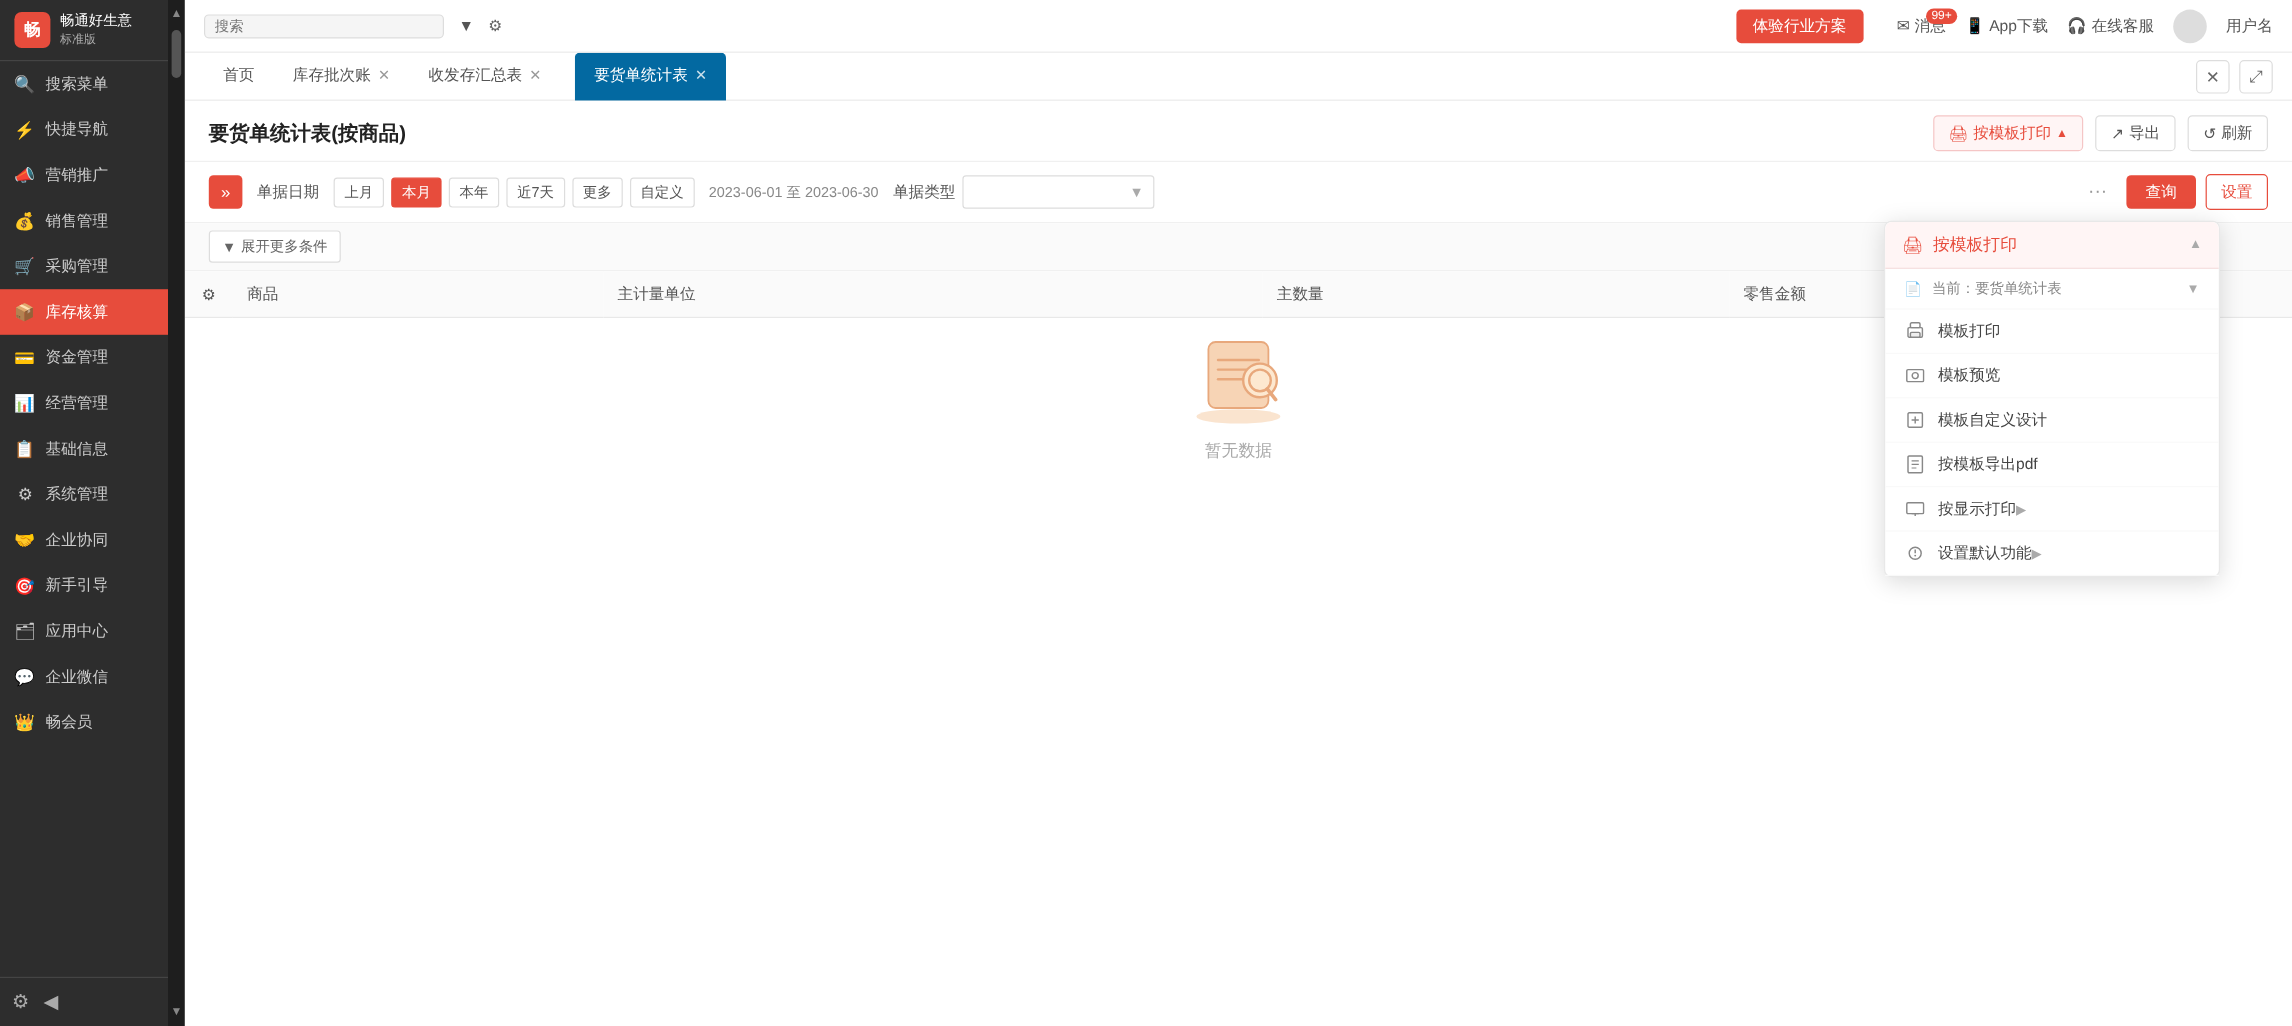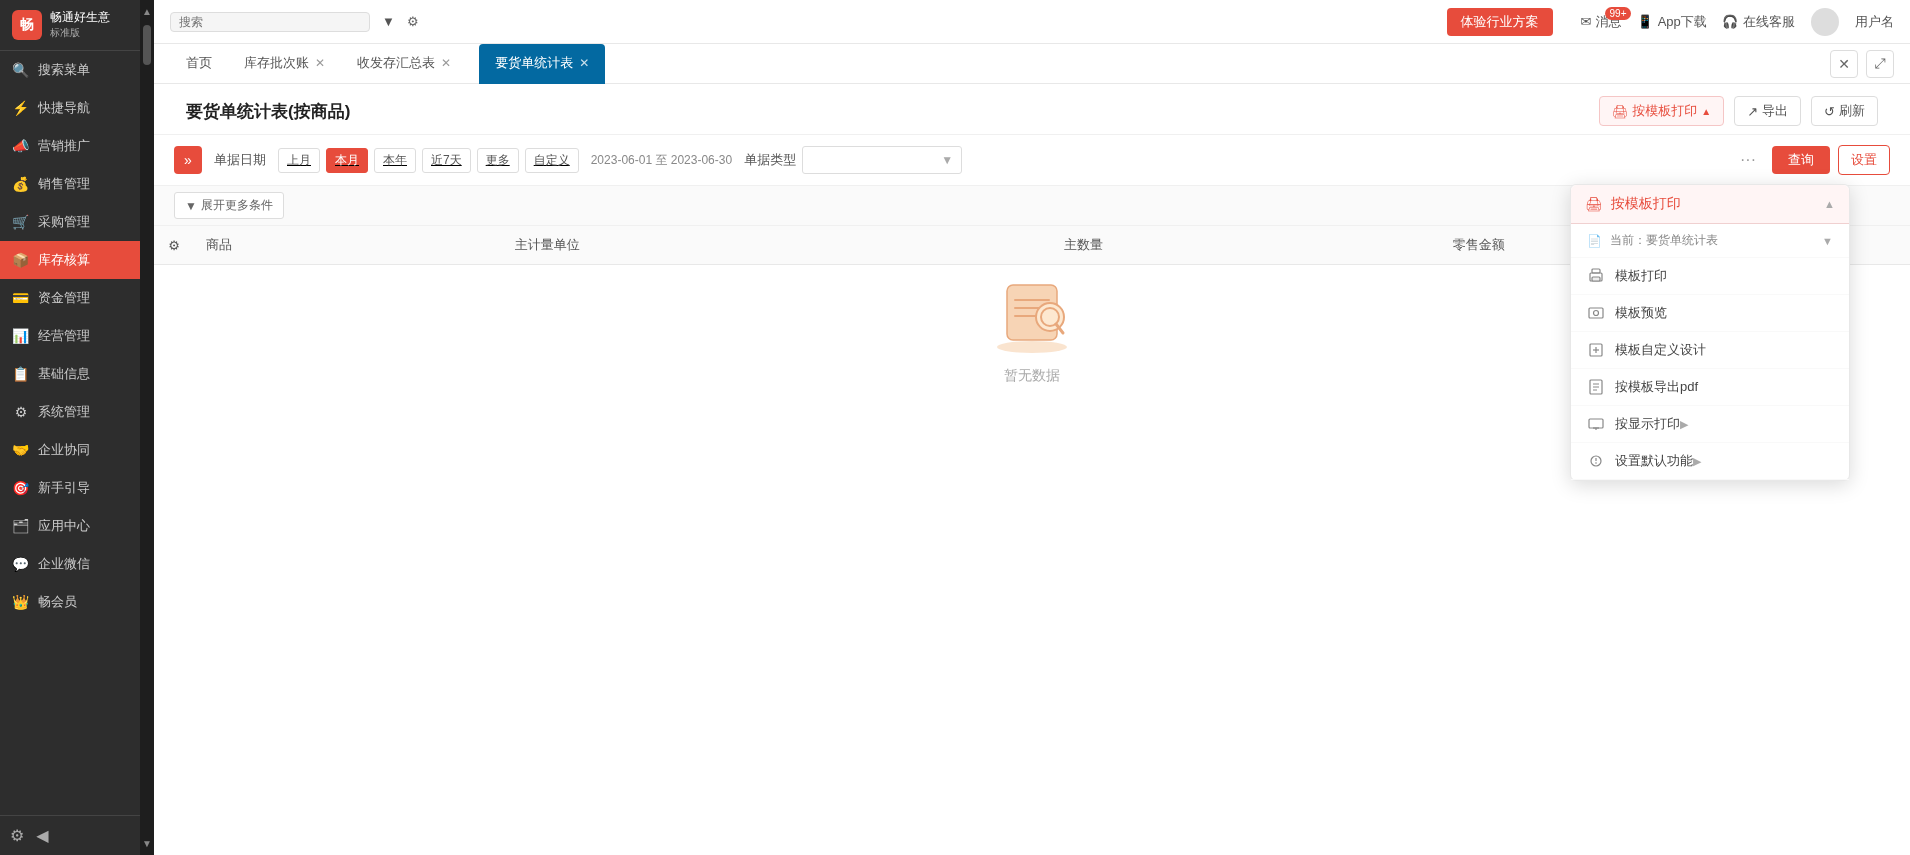--- a/index.html
+++ b/index.html
@@ -202,21 +202,21 @@
     
     .page-content {
       flex: 1;
       background: #fff;
       overflow: hidden;
       display: flex;
       flex-direction: column;
       position: relative;
     }
     .page-header {
-      padding: 12px 32px 8px;
+      padding: 12px 20px 8px;
       display: flex;
       align-items: center;
       justify-content: space-between;
       border-bottom: 1px solid #f0f0f0;
     }
     .page-title {
       font-size: 17px;
       font-weight: bold;
       color: #222;
     }
@@ -259,21 +259,20 @@
       color: white;
       cursor: pointer;
       font-size: 14px;
       flex-shrink: 0;
     }
     .filter-label { color: #555; font-size: 13px; white-space: nowrap; }
     .filter-date-group {
       display: flex;
       align-items: center;
       gap: 6px;
-      text-decoration: underline;
     }
     .date-btn {
       padding: 3px 8px;
       border: 1px solid #ddd;
       border-radius: 3px;
       cursor: pointer;
       font-size: 12px;
       color: #555;
       background: #fff;
     }

